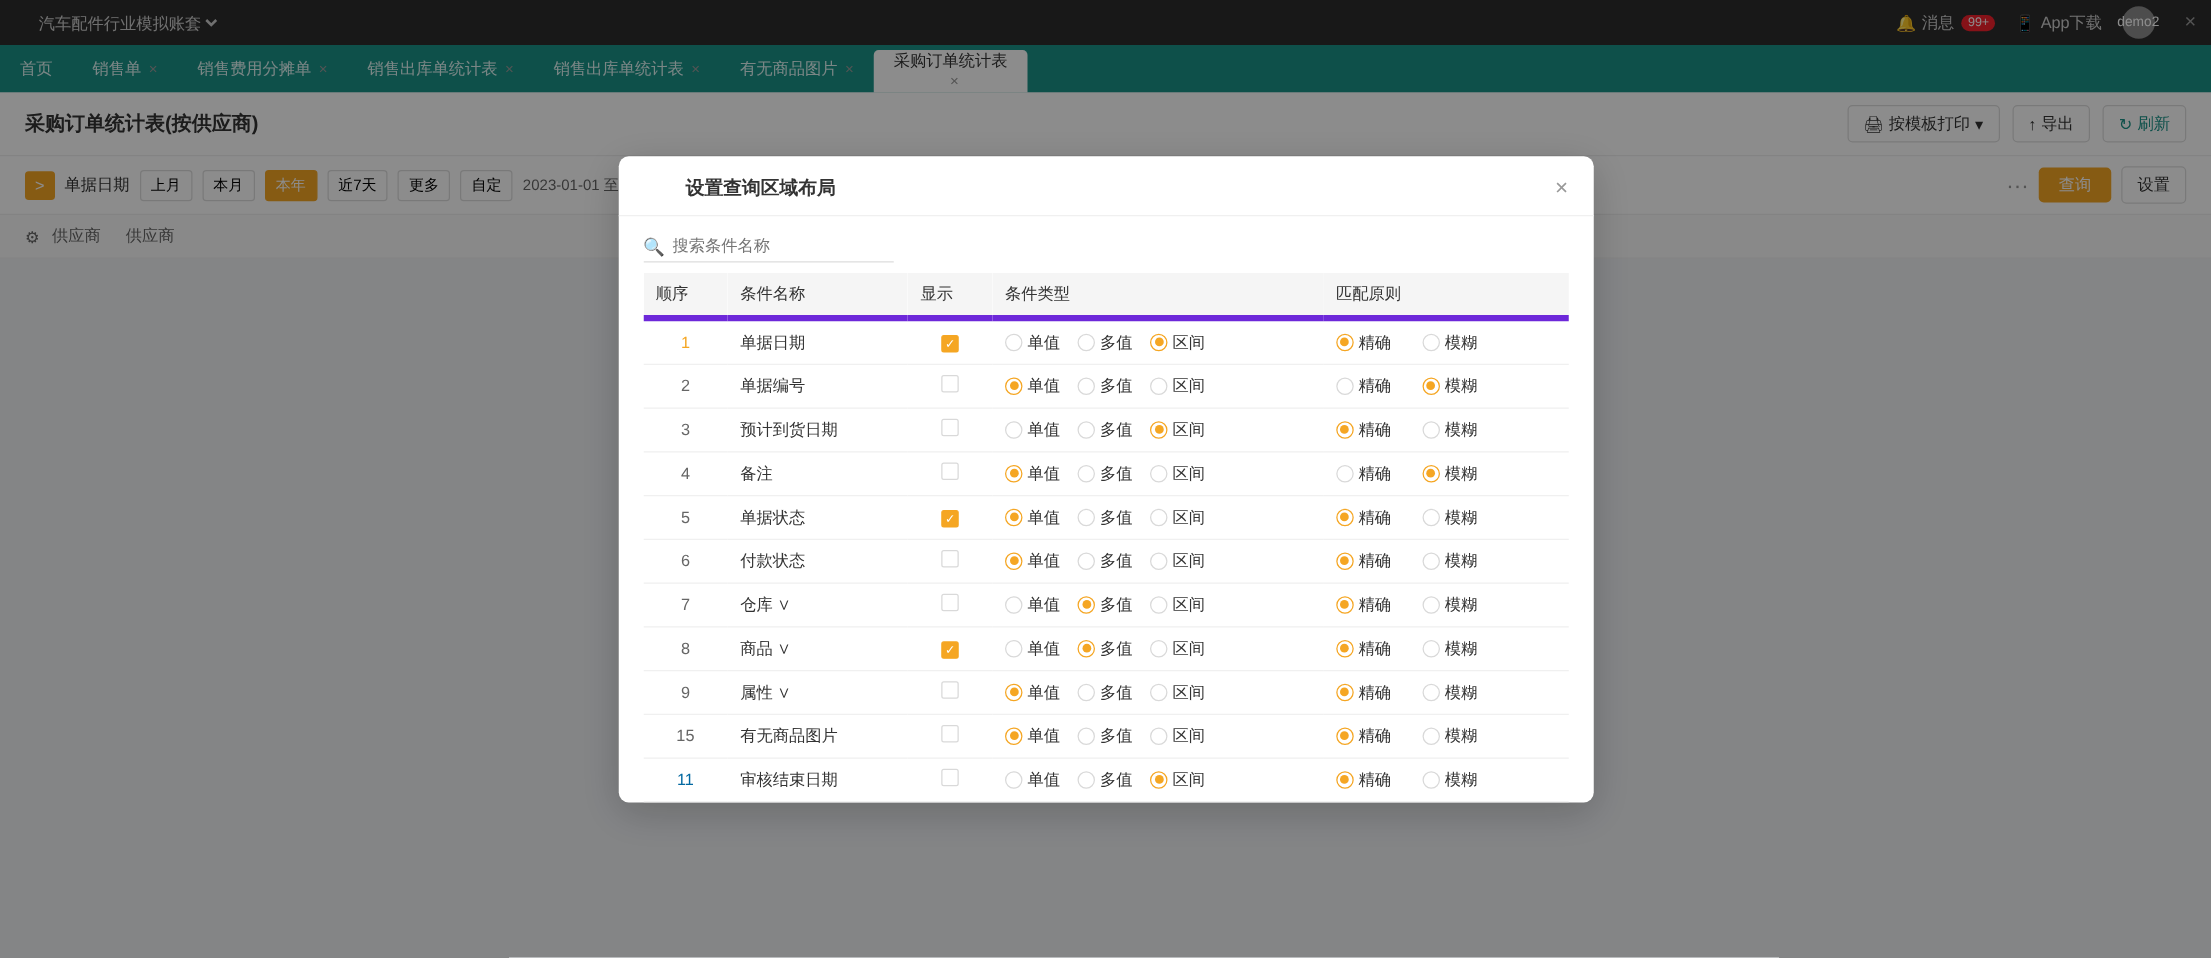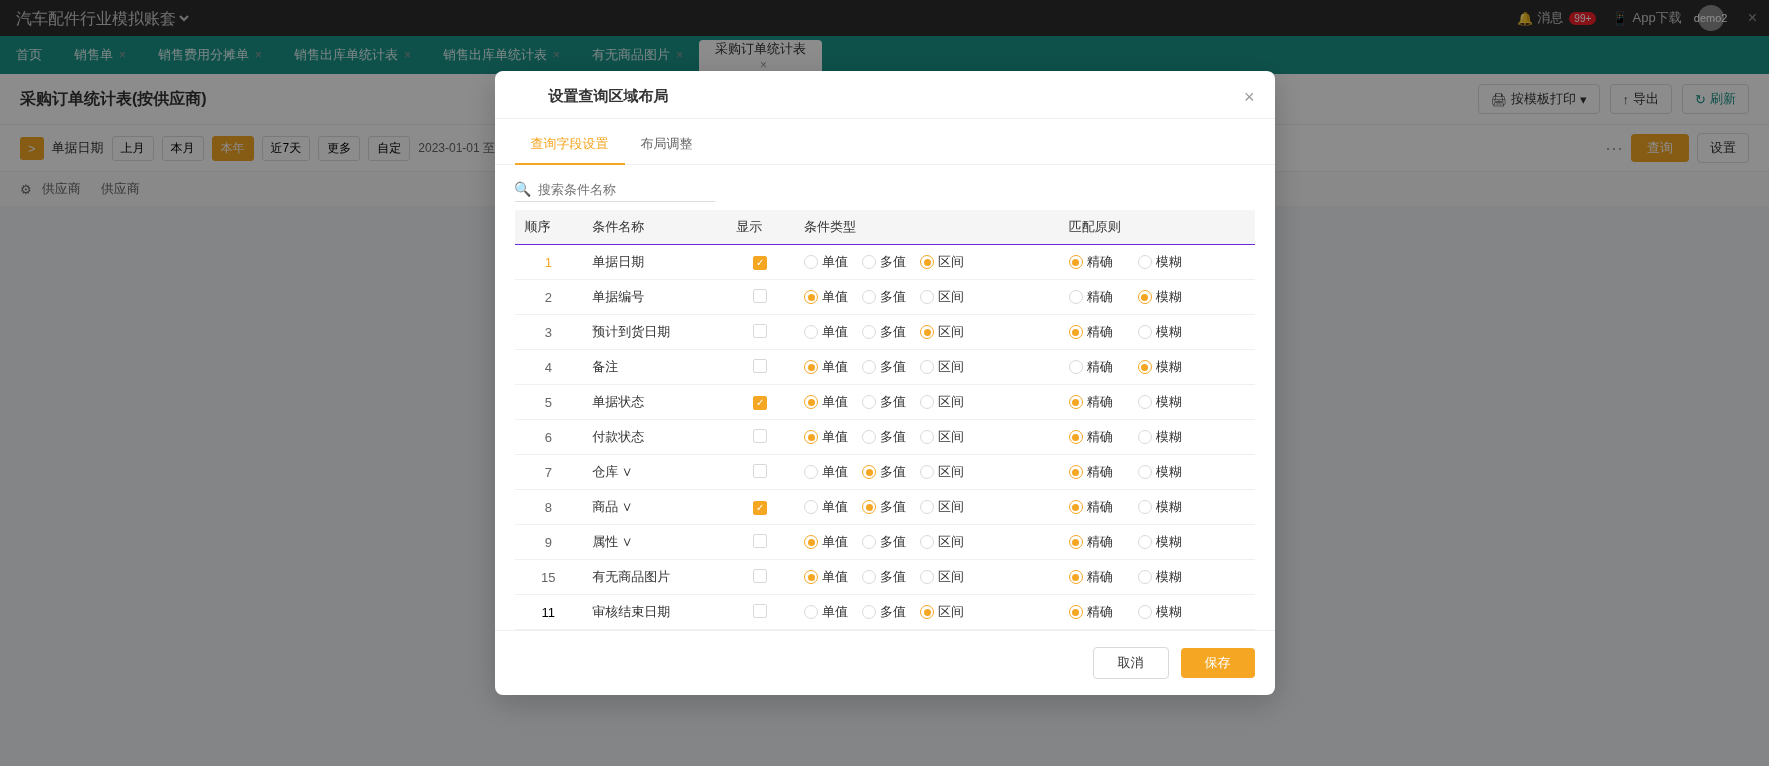--- a/index.html
+++ b/index.html
@@ -8,21 +8,21 @@
     
     .top-bar {
       background: #2d2d2d;
       height: 36px;
       display: flex;
       align-items: center;
       padding: 0 12px;
       justify-content: space-between;
     }
     .top-bar-left { color: #ccc; font-size: 13px; display: flex; align-items: center; gap: 6px; }
-    .top-bar-left select { background: transparent; border: none; color: #ccc; font-size: 16px; outline: none; cursor: pointer; }
+    .top-bar-left select { background: transparent; border: none; color: #ccc; font-size: 13px; outline: none; cursor: pointer; margin-left: 15px; }
     .top-bar-right { display: flex; align-items: center; gap: 16px; color: #ccc; font-size: 13px; }
     .top-bar-right .badge { background: #f5222d; color: #fff; border-radius: 8px; padding: 1px 5px; font-size: 10px; margin-left: 2px; }
     .top-bar-right .icon-btn { display: flex; align-items: center; gap: 4px; cursor: pointer; }
     .avatar { width: 26px; height: 26px; border-radius: 50%; background: #8c8c8c; display: flex; align-items: center; justify-content: center; color: #fff; font-size: 11px; }
     .close-top { color: #999; cursor: pointer; font-size: 16px; margin-left: 8px; }
 
     
     .main-nav {
       background: #1a9388;
       height: 38px;
@@ -174,21 +174,21 @@
       width: 100%;
       border-collapse: collapse;
     }
     .dialog-table thead th {
       background: #f5f5f5;
       padding: 8px 10px;
       text-align: left;
       font-size: 13px;
       color: #333;
       font-weight: 500;
-      border-bottom: 1px solid #6d28d9;
+      border-bottom: 5px solid #6d28d9;
       position: sticky;
       top: 0;
       z-index: 1;
     }
     .dialog-table tbody tr {
       border-bottom: 1px solid #f0f0f0;
     }
     .dialog-table tbody td {
       padding: 8px 10px;
       font-size: 13px;
@@ -368,28 +368,20 @@
 </div>
 
 <div class="overlay">
   <div class="dialog">
 
     <div class="dialog-header">
       <span class="dialog-title">设置查询区域布局</span>
       <span class="dialog-close">×</span>
     </div>
 
-    <div class="dialog-tabs">
-      <div class="dialog-tab active">
-        <span>查询字段设置</span>
-      </div>
-      <div class="dialog-tab">
-        <span>布局调整</span>
-      </div>
-    </div>
 
     <div class="dialog-search">
       <div class="search-input-wrap">
         <span class="search-icon">🔍</span>
         <input type="text" placeholder="搜索条件名称" style="">
       </div>
     </div>
 
     <div class="dialog-table-wrap">
       <table class="dialog-table">
@@ -727,21 +719,21 @@
                     <span>精确</span>
                   </label>
                   <label class="match-opt">
                     <span class="match-radio"></span>
                     <span>模糊</span>
                   </label>
                 </div>
               </td>
             </tr>
             <tr>
-              <td style="text-align: center;"><span style="color: #000000;">11</span></td>
+              <td style="text-align: center;"><span style="color: #0369a1;">11</span></td>
               <td>审核结束日期</td>
               <td style="text-align: center;"><span class="cb" style="cursor: pointer;"></span></td>
               <td>
                 <div class="radio-group">
                   <label class="radio-opt">
                     <span class="radio-circle"></span>
                     <span>单值</span>
                   </label>
                   <label class="radio-opt">
                     <span class="radio-circle"></span>
@@ -763,19 +755,15 @@
                     <span class="match-radio"></span>
                     <span>模糊</span>
                   </label>
                 </div>
               </td>
             </tr>
           </tbody>
       </table>
     </div>
 
-    <div class="dialog-footer">
-      <button class="btn-cancel">取消</button>
-      <button class="btn-save">保存</button>
-    </div>
 
   </div>
 </div>
 
 </body></html>

